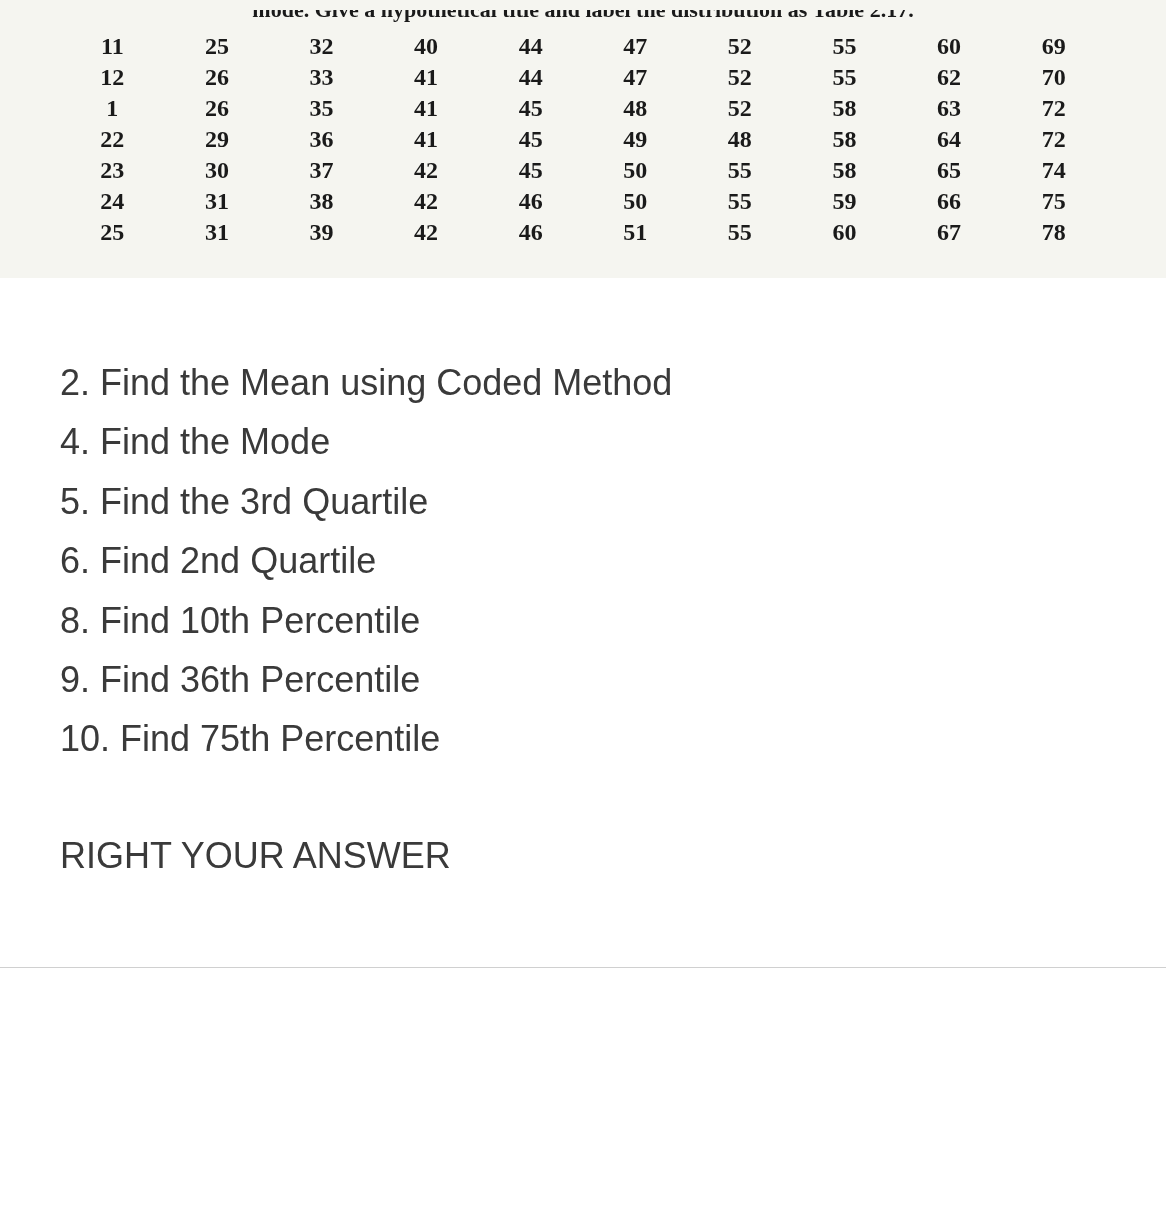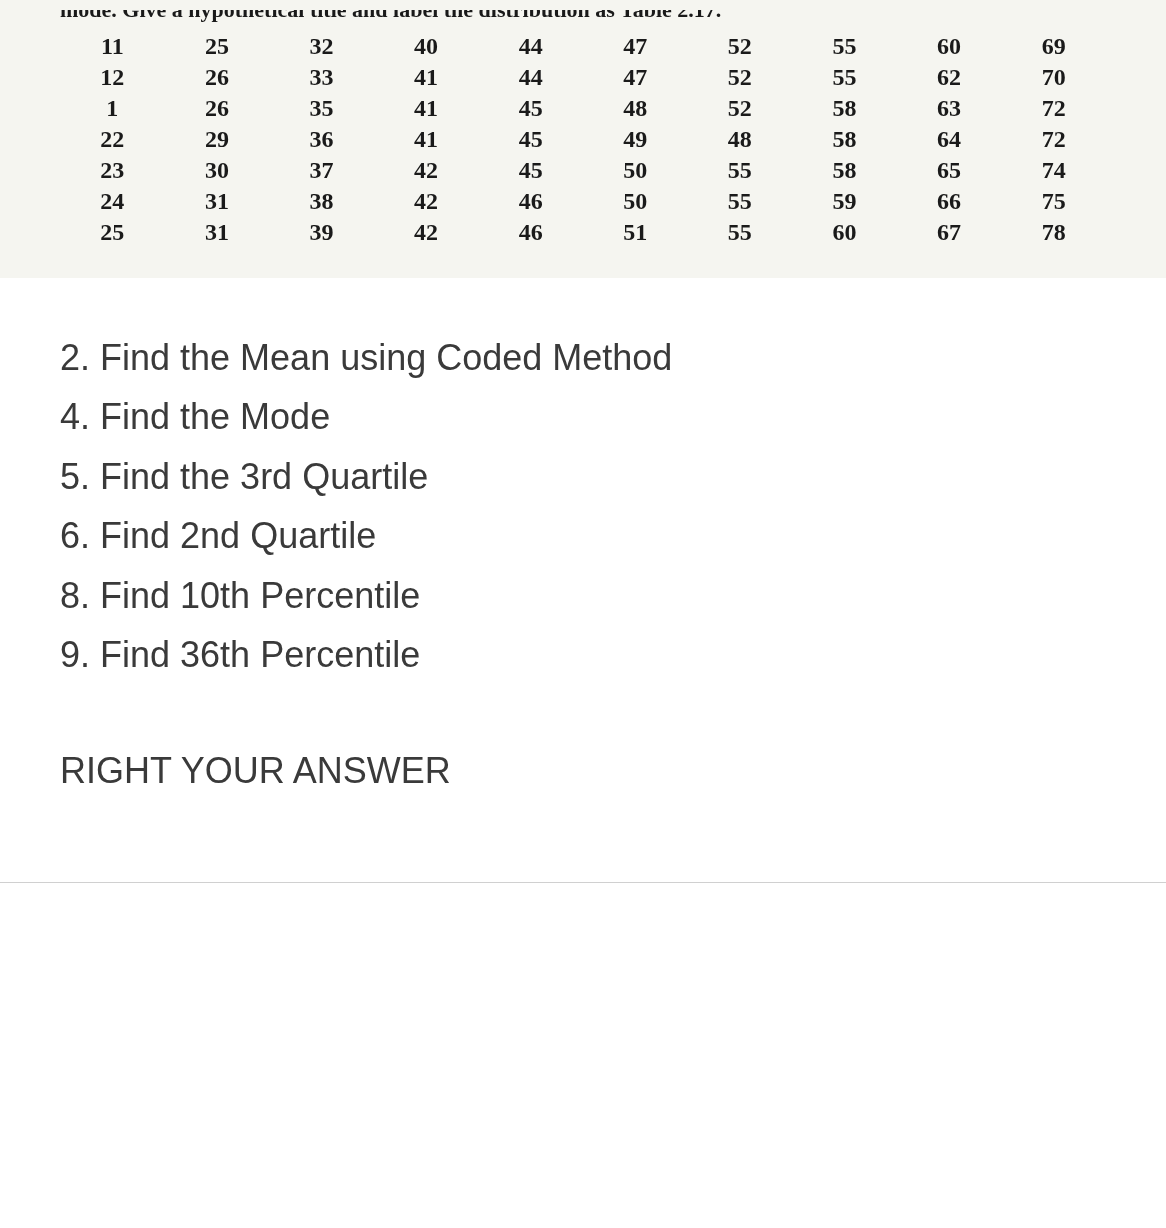--- a/index.html
+++ b/index.html
@@ -25,36 +25,37 @@
       font-family: Georgia, 'Times New Roman', serif;
       font-weight: bold;
       font-size: 22px;
       color: #1a1a1a;
       margin-bottom: 5px;
       overflow: hidden;
       white-space: nowrap;
       height: 16px;
       line-height: 0px;
       padding-top: 0;
+      text-align: center;
     }
     .data-table {
       width: 100%;
       border-collapse: collapse;
       font-family: Georgia, 'Times New Roman', serif;
       font-weight: bold;
       font-size: 24px;
       color: #1a1a1a;
     }
     .data-table td {
       text-align: center;
       padding: 2px 8px;
       width: 9.09%;
     }
     .questions-area {
-      padding: 50px 60px 30px 60px;
+      padding: 75px 60px 30px 60px;
     }
     .question-line {
       font-family: Arial, Helvetica, sans-serif;
       font-size: 36px;
       color: #3a3a3a;
       line-height: 1.65;
       font-weight: 400;
     }
     .footer-text {
       font-family: Arial, Helvetica, sans-serif;
@@ -165,19 +166,20 @@
     </table>
   </div>
 
   <div class="questions-area">
     <div class="question-line">2. Find the Mean using Coded Method</div>
     <div class="question-line">4. Find the Mode</div>
     <div class="question-line">5. Find the 3rd Quartile</div>
     <div class="question-line">6. Find 2nd Quartile</div>
     <div class="question-line">8. Find 10th Percentile</div>
     <div class="question-line">9. Find 36th Percentile</div>
+    <div class="question-line">10. Find 75th Percentile</div>
 
     <div class="footer-text">RIGHT YOUR ANSWER</div>
   </div>
 
   <div class="separator"></div>
 
 </div>
 
 </body></html>

